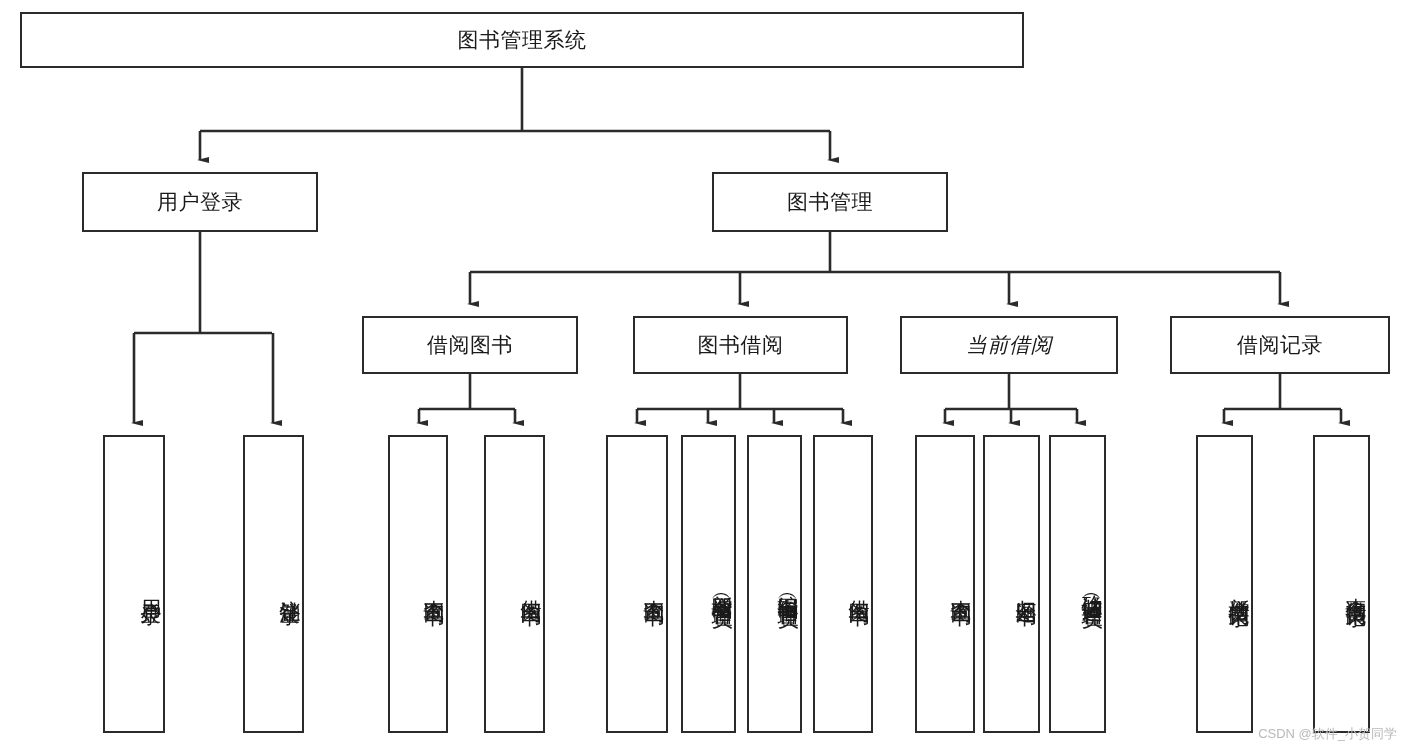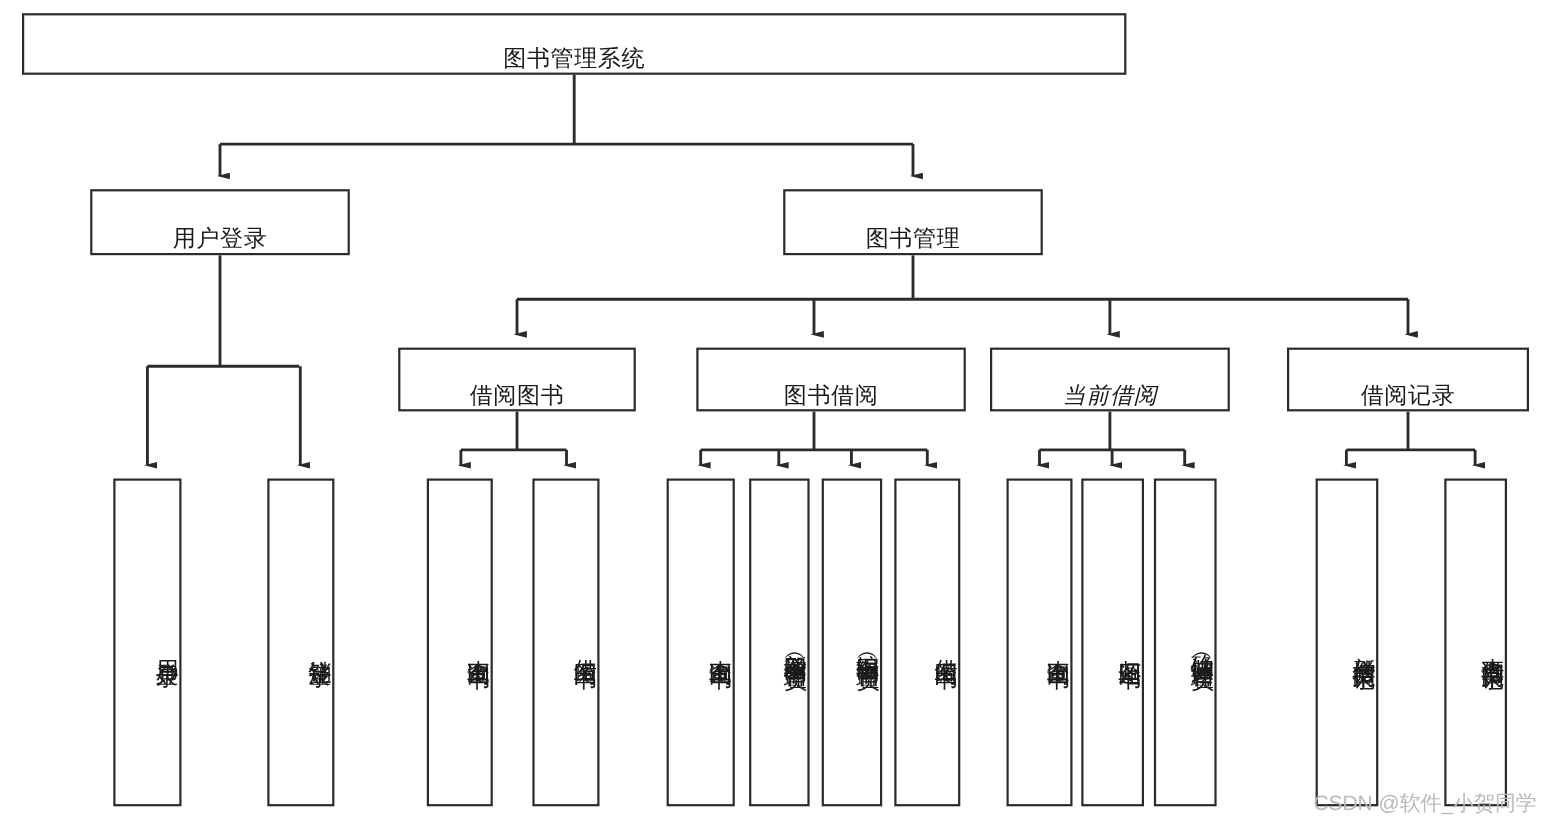--- a/index.html
+++ b/index.html
@@ -13,21 +13,21 @@
     width: 1405px;
     height: 747px;
     background: #ffffff;
     overflow: hidden;
   }
   .node {
     position: absolute;
     border: 2px solid #2b2b2b;
     background: #ffffff;
     display: flex;
-    align-items: flex-end;
+    align-items: center;
     justify-content: center;
     color: #1a1a1a;
     line-height: 1.12;
   }
   .node.horiz {
     font-size: 21px;
     letter-spacing: 0.5px;
     text-align: center;
     white-space: nowrap;
   }
@@ -49,21 +49,21 @@
   svg.edges {
     position: absolute;
     left: 0; top: 0;
     width: 1405px; height: 747px;
     pointer-events: none;
   }
   .watermark {
     position: absolute;
     right: 8px;
     bottom: 4px;
-    font-size: 19px;
+    font-size: 13px;
     color: #b9b9b9;
     white-space: nowrap;
     font-family: "Liberation Sans", "DejaVu Sans", sans-serif;
   }
 </style>
 </head>
 <body>
 
 <div id="canvas">
 
@@ -126,21 +126,21 @@
         <span class="">用户登录</span>
       </div>
       <div class="node horiz" style="left: 712px; top: 172px; width: 236px; height: 60px;">
         <span class="">图书管理</span>
       </div>
     </div>
   <div id="level3-layer">
       <div class="node horiz" style="left: 362px; top: 316px; width: 216px; height: 58px;">
         <span class="">借阅图书</span>
       </div>
-      <div class="node horiz" style="left: 633px; top: 316px; width: 245px; height: 58px;">
+      <div class="node horiz" style="left: 633px; top: 316px; width: 215px; height: 58px;">
         <span class="">图书借阅</span>
       </div>
       <div class="node horiz" style="left: 900px; top: 316px; width: 218px; height: 58px; font-style: italic;">
         <span class="">当前借阅</span>
       </div>
       <div class="node horiz" style="left: 1170px; top: 316px; width: 220px; height: 58px;">
         <span class="">借阅记录</span>
       </div>
     </div>
   <div id="leaves-layer">

